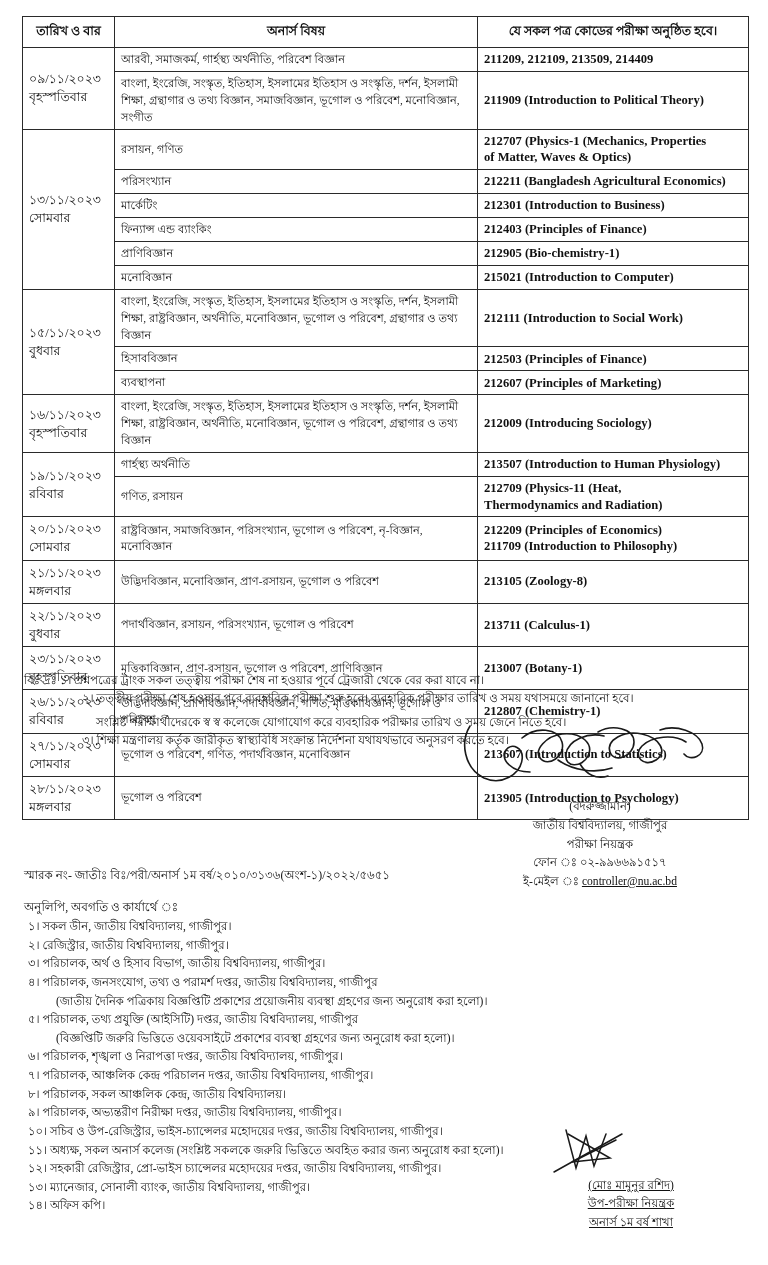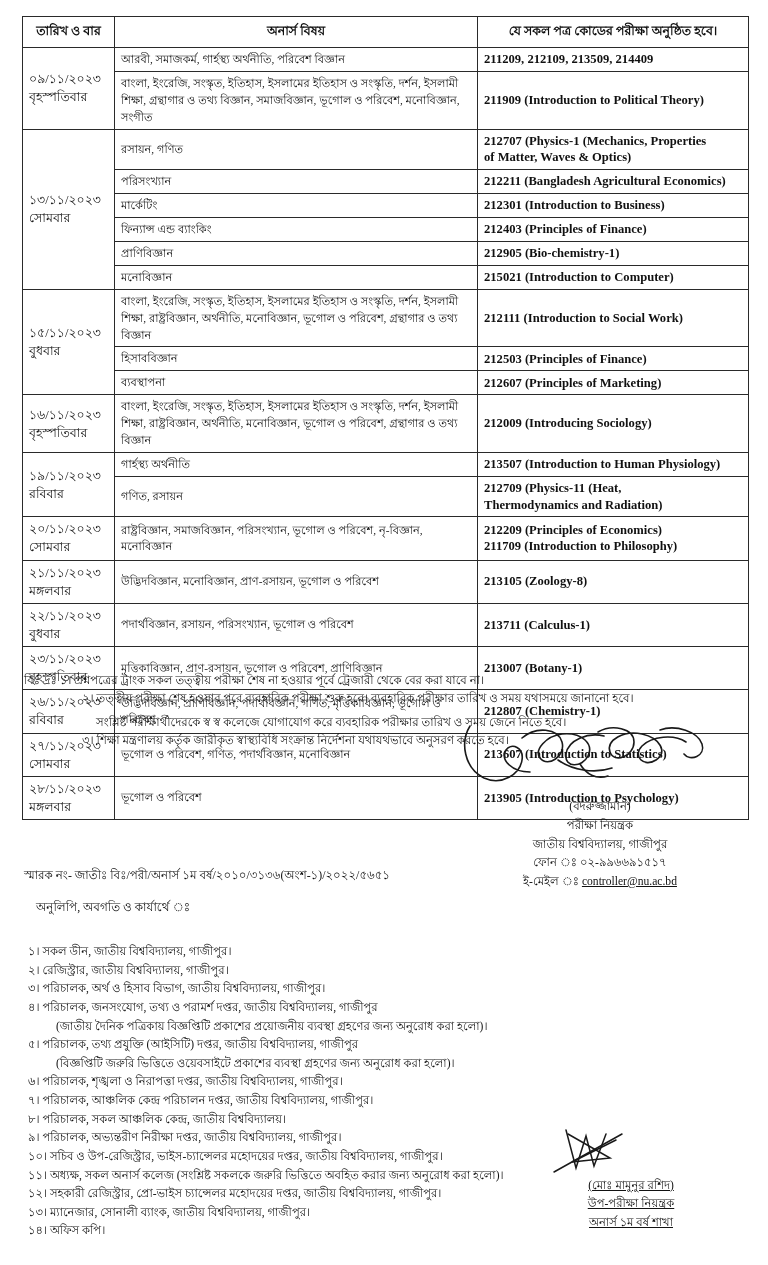--- a/index.html
+++ b/index.html
@@ -143,28 +143,28 @@
     white-space: nowrap;
   }
   .date-block .dbang {
     padding: 2px 10px 0 10px;
     white-space: nowrap;
   }
 
   
   .copy-head {
     position: absolute;
-    left: 36px;
+    left: 24px;
     top: 898px;
     font-size: 11.9px;
   }
   .copy-list {
     position: absolute;
     left: 28px;
-    top: 942px;
+    top: 917px;
     width: 640px;
     font-size: 11.5px;
     line-height: 1.62;
   }
   .copy-list .ci { display: block; white-space: nowrap; }
   .copy-list .ci-sub { display: block; padding-left: 28px; white-space: nowrap; }
 
   
   .sig-deputy {
     position: absolute;
@@ -373,22 +373,22 @@
       <path d="M8 2 C-2 18, 2 44, 22 54 C40 62, 58 50, 60 36 C62 24, 50 18, 44 26 C38 36, 50 48, 68 48"></path>
       <path d="M60 14 C74 2, 96 4, 100 18 C104 32, 86 44, 78 34 C72 26, 84 12, 100 10 C120 8, 132 20, 126 32 C120 44, 102 44, 104 30 C106 16, 126 8, 142 12"></path>
       <path d="M136 8 C150 0, 172 4, 172 18 C172 32, 152 40, 148 28 C144 16, 162 6, 180 10 C198 14, 206 28, 194 36 C182 44, 170 32, 180 22 C190 12, 212 10, 224 18"></path>
       <path d="M198 6 C214 0, 236 8, 240 20 C244 32, 228 38, 222 30"></path>
       <path d="M96 36 C110 46, 132 50, 150 44"></path>
       <path d="M118 40 C124 50, 134 56, 146 52"></path>
     </g>
   </svg>
   <div class="sig-main">
     <div class="sig-name">(বদরুজ্জামান)</div>
+    <div>জাতীয় বিশ্ববিদ্যালয়, গাজীপুর</div>
     <div>পরীক্ষা নিয়ন্ত্রক</div>
-    <div>জাতীয় বিশ্ববিদ্যালয়, গাজীপুর</div>
     <div>ফোন ঃ ০২-৯৯৬৬৯১৫১৭</div>
     <div class="sig-email"><span>ই-মেইল ঃ</span> <span class="maillink">controller@nu.ac.bd</span></div>
   </div>
 
   <div class="memo-no">স্মারক নং- জাতীঃ বিঃ/পরী/অনার্স ১ম বর্ষ/২০১০/৩১৩৬(অংশ-১)/২০২২/৫৬৫১</div>
 
   <div class="copy-head">অনুলিপি, অবগতি ও কার্যার্থে ঃ</div>
   <div class="copy-list" id="copy-list">
       <span class="ci">১। সকল ডীন, জাতীয় বিশ্ববিদ্যালয়, গাজীপুর।</span>
       <span class="ci">২। রেজিস্ট্রার, জাতীয় বিশ্ববিদ্যালয়, গাজীপুর।</span>

